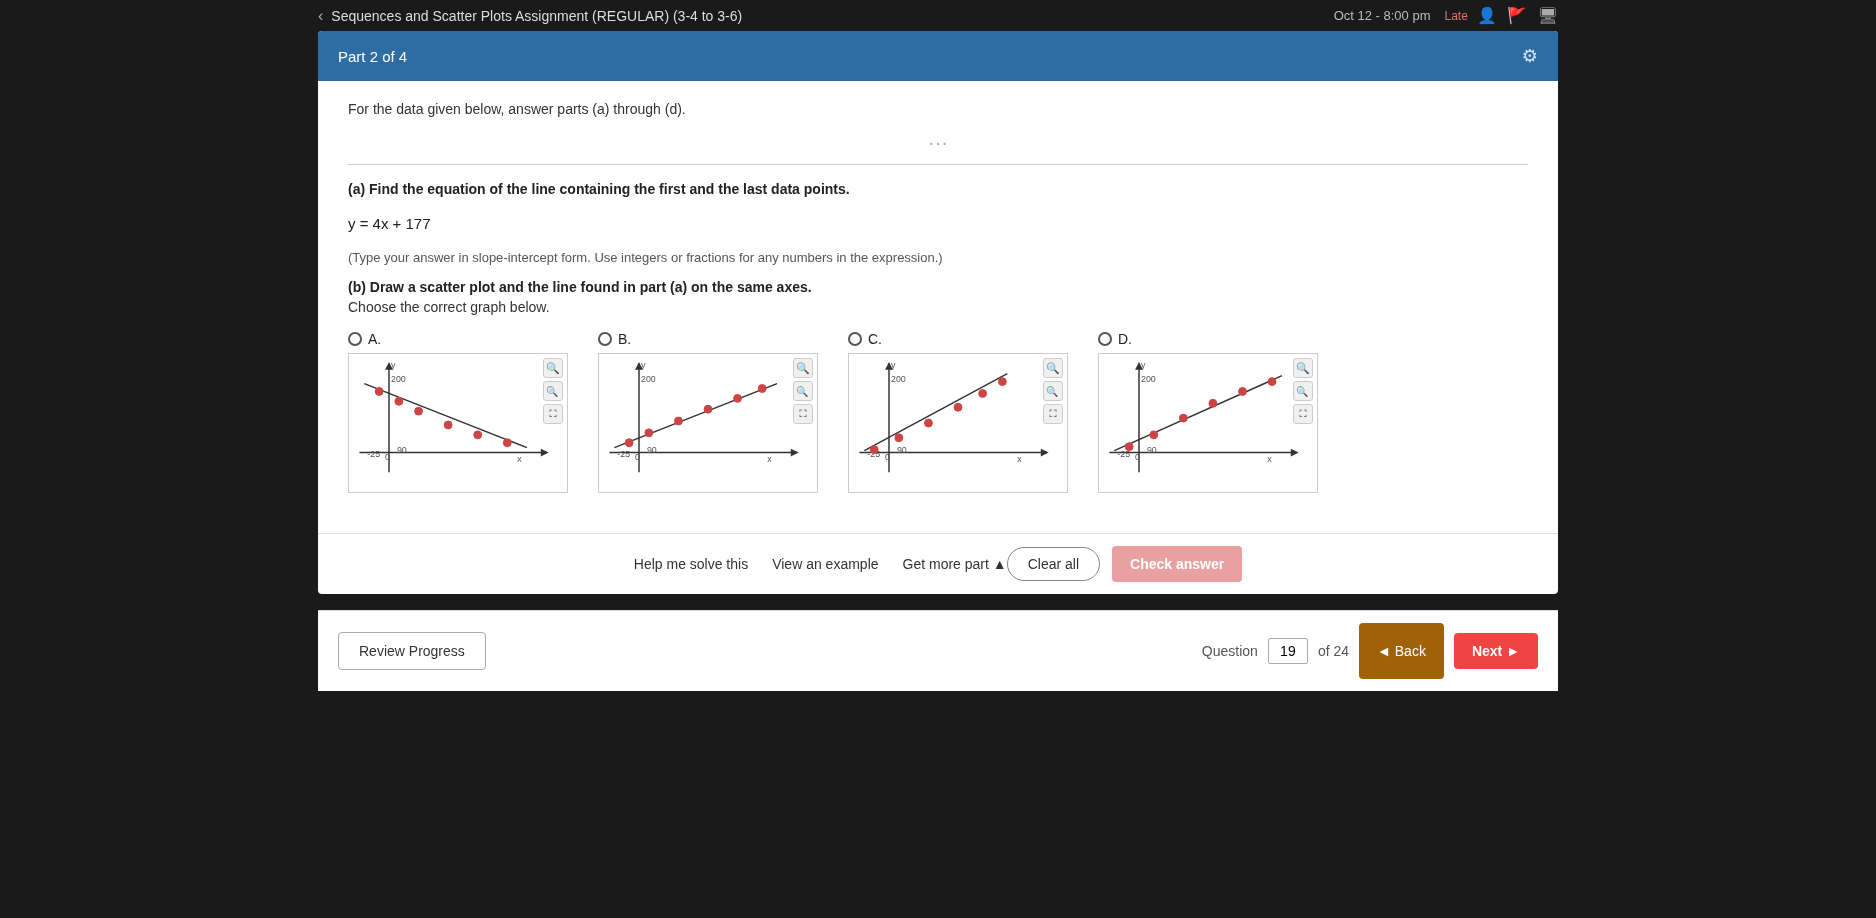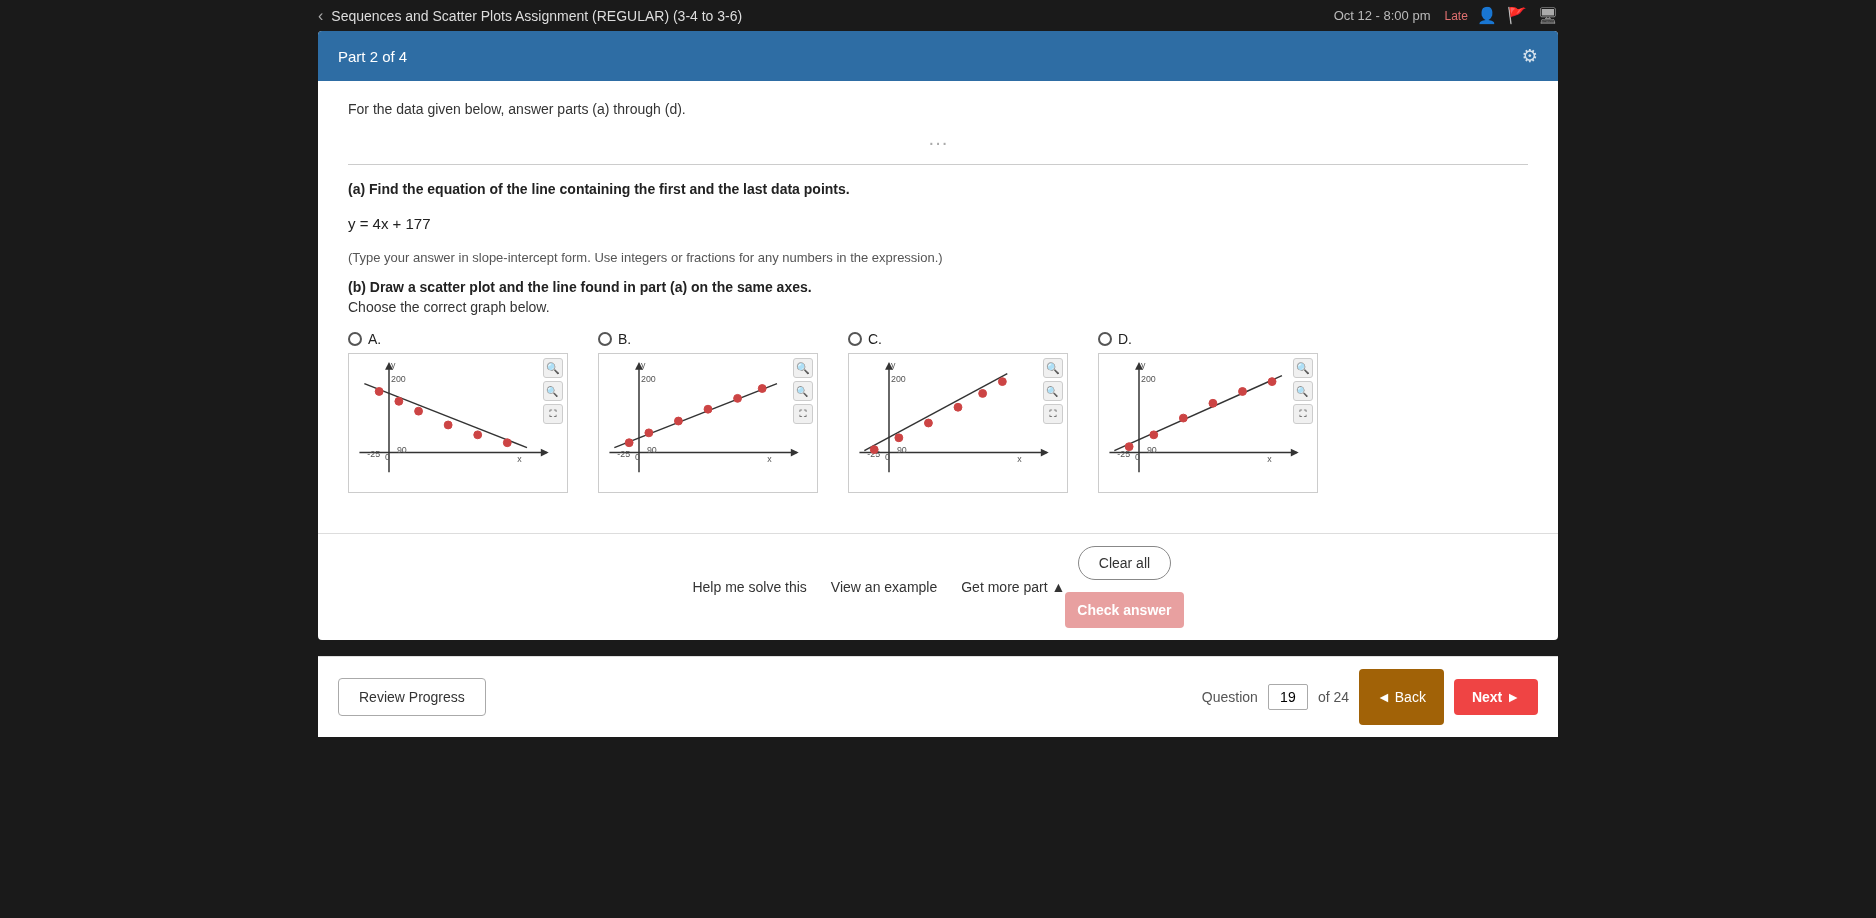--- a/index.html
+++ b/index.html
@@ -165,36 +165,35 @@
     .toolbar-link {
       font-size: 14px;
       color: #333;
       cursor: pointer;
       text-decoration: none;
     }
     .bottom-toolbar-right {
       display: flex;
       gap: 12px;
       align-items: center;
-      flex-direction: column;
     }
     .clear-all-btn {
       background: #fff;
       border: 1px solid #888;
       border-radius: 20px;
       padding: 8px 20px;
       font-size: 14px;
       cursor: pointer;
       color: #333;
     }
     .check-answer-btn {
       background: #e8a0a0;
       border: none;
       border-radius: 4px;
-      padding: 10px 12px;
+      padding: 10px 18px;
       font-size: 14px;
       cursor: pointer;
       color: #fff;
       font-weight: bold;
     }
     .footer-bar {
       display: flex;
       justify-content: space-between;
       align-items: center;
       padding: 12px 20px;

